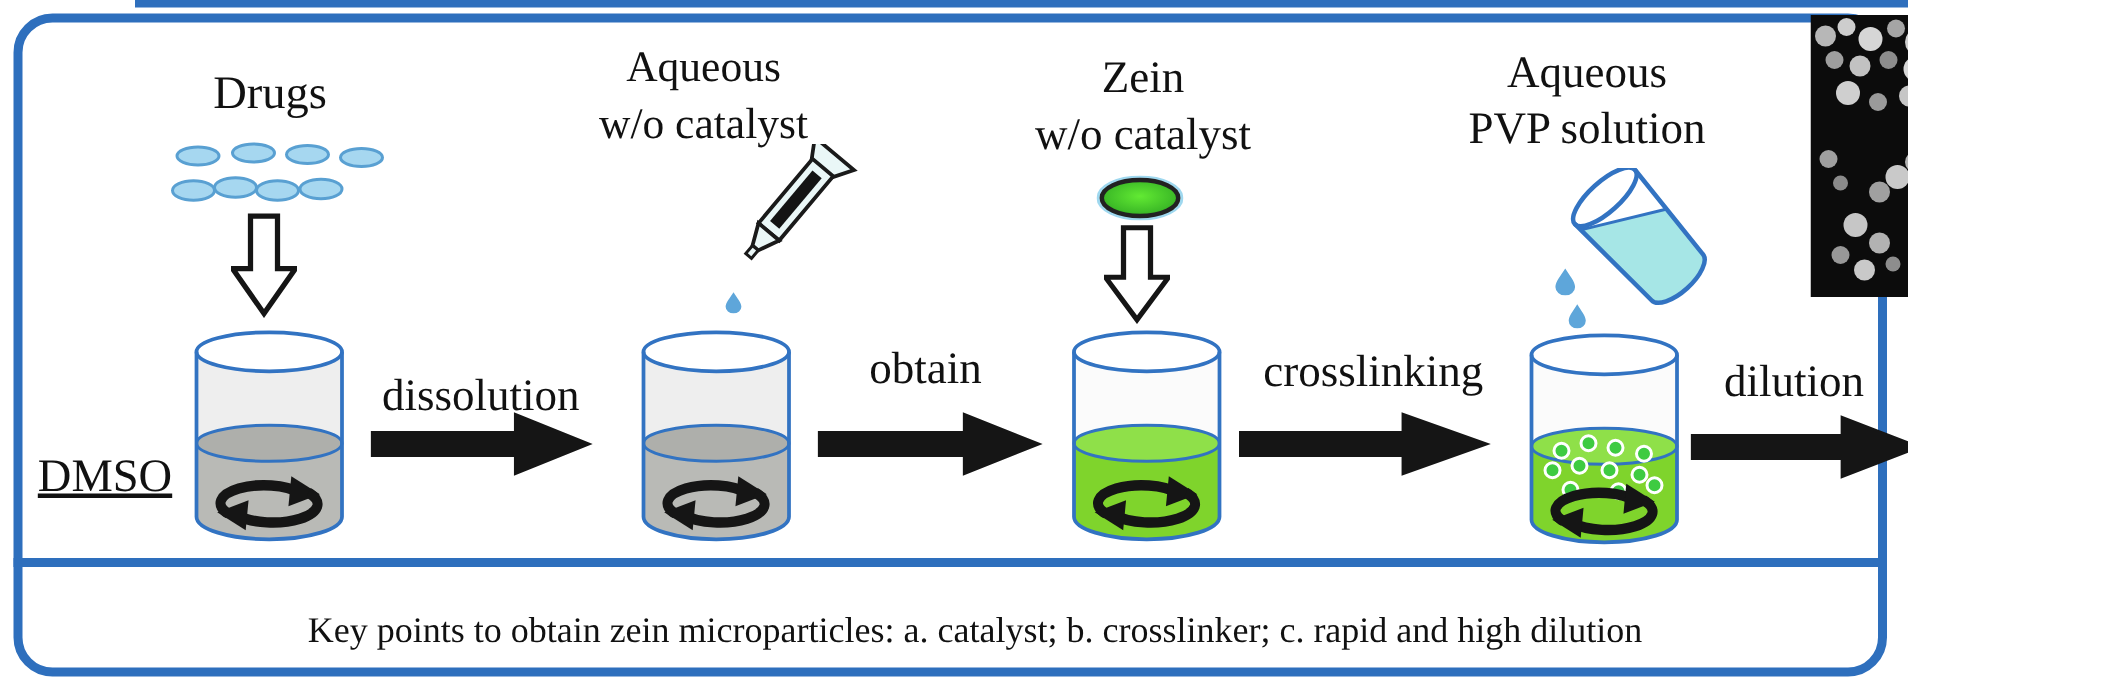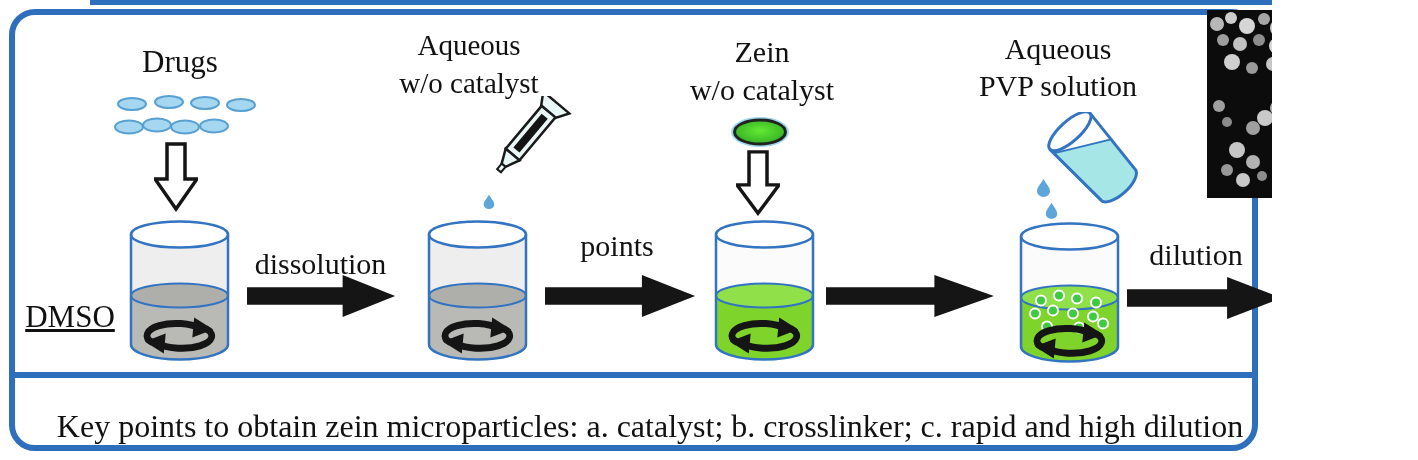--- a/index.html
+++ b/index.html
@@ -4,21 +4,21 @@
 <style>
   html,body{margin:0;padding:0;background:#fff;}
   #fig{position:relative;width:1272px;height:460px;background:#fff;overflow:hidden;
        font-family:"Liberation Serif","DejaVu Serif",serif;color:var(--ink,#111);}
   .abs{position:absolute;}
   .label{font-family:"Liberation Serif","DejaVu Serif",serif;color:var(--ink,#111);text-align:center;}
   #frame{position:absolute;left:9px;top:9px;right:14px;bottom:9px;
          border:6px solid var(--frame,#2e6fbd);border-radius:26px;}
   #top-strip{position:absolute;left:90px;top:0;right:0;height:5px;background:var(--frame,#2e6fbd);}
   #divider{position:absolute;left:9px;right:14px;top:372px;height:6px;background:var(--frame,#2e6fbd);}
-  #caption{position:absolute;left:0;right:0;top:408px;font-size:32px;text-align:center;padding-left:28px;}
+  #caption{position:absolute;left:0;right:0;top:408px;font-size:24px;text-align:center;padding-left:28px;}
   .t31{font-size:31px;line-height:1.1;}
   .t30{font-size:30px;line-height:38px;}
   .t29{font-size:29px;line-height:38px;}
   .arrlab{font-size:30px;}
 </style>
 </head>
 <body>
 
 <div id="fig">
 
@@ -104,21 +104,21 @@
 
   <svg class="abs" style="left:425px;top:218px" width="105" height="148" viewBox="0 0 105 147">
     <path d="M 4 16 A 48.5 13 0 0 0 101 16 L 101 126 A 48.5 15 0 0 1 4 126 Z" style="fill:var(--glass-tint)" opacity="0.85"></path>
     <ellipse cx="52.5" cy="16" rx="48.5" ry="13" fill="#ffffff" style="stroke:var(--beaker-outline)" stroke-width="2.5"></ellipse>
     <path d="M 4 77 A 48.5 12 0 0 0 101 77 L 101 126 A 48.5 15 0 0 1 4 126 Z" style="fill:var(--dmso-liquid)"></path>
     <ellipse cx="52.5" cy="77" rx="48.5" ry="12" style="fill:var(--dmso-surface);stroke:var(--beaker-outline)" stroke-width="2"></ellipse>
     <path d="M 4 16 L 4 126 A 48.5 15 0 0 0 101 126 L 101 16" fill="none" style="stroke:var(--beaker-outline)" stroke-width="2.5"></path>
     <use href="#stir-sym" x="14" y="97" width="76" height="40"></use>
   </svg>
 
-  <div class="abs label arrlab" style="left:554px;top:229px;width:126px;">points</div>
+  <div class="abs label arrlab" style="left:554px;top:229px;width:126px;">obtain</div>
   <svg class="abs" style="left:545px;top:272px" width="152" height="48">
       <use href="#procarrow-sym" width="152" height="48"></use>
     </svg>
 
   <div class="abs label t30" style="left:662px;top:33px;width:200px;">
     <div>Zein</div>
     <div>w/o catalyst</div>
   </div>
 
   <svg class="abs" style="left:731px;top:117px" width="58" height="30" viewBox="0 0 58 30">
@@ -132,20 +132,21 @@
 
   <svg class="abs" style="left:712px;top:218px" width="105" height="148" viewBox="0 0 105 147">
     <path d="M 4 16 A 48.5 13 0 0 0 101 16 L 101 126 A 48.5 15 0 0 1 4 126 Z" fill="#fbfbfb"></path>
     <ellipse cx="52.5" cy="16" rx="48.5" ry="13" fill="#ffffff" style="stroke:var(--beaker-outline)" stroke-width="2.5"></ellipse>
     <path d="M 4 77 A 48.5 12 0 0 0 101 77 L 101 126 A 48.5 15 0 0 1 4 126 Z" style="fill:var(--green-liquid)"></path>
     <ellipse cx="52.5" cy="77" rx="48.5" ry="12" style="fill:var(--green-surface);stroke:var(--beaker-outline)" stroke-width="2"></ellipse>
     <path d="M 4 16 L 4 126 A 48.5 15 0 0 0 101 126 L 101 16" fill="none" style="stroke:var(--beaker-outline)" stroke-width="2.5"></path>
     <use href="#stir-sym" x="14" y="97" width="76" height="40"></use>
   </svg>
 
+  <div class="abs label arrlab" style="left:828px;top:231px;width:175px;">crosslinking</div>
   <svg class="abs" style="left:826px;top:272px" width="170" height="48">
       <use href="#procarrow-sym" width="170" height="48"></use>
     </svg>
 
   <div class="abs label t30" style="left:953px;top:30px;width:210px;line-height:37px;">
     <div>Aqueous</div>
     <div>PVP solution</div>
   </div>
 
   <svg class="abs" style="left:1030px;top:112px" width="124" height="102" viewBox="0 0 124 102">

